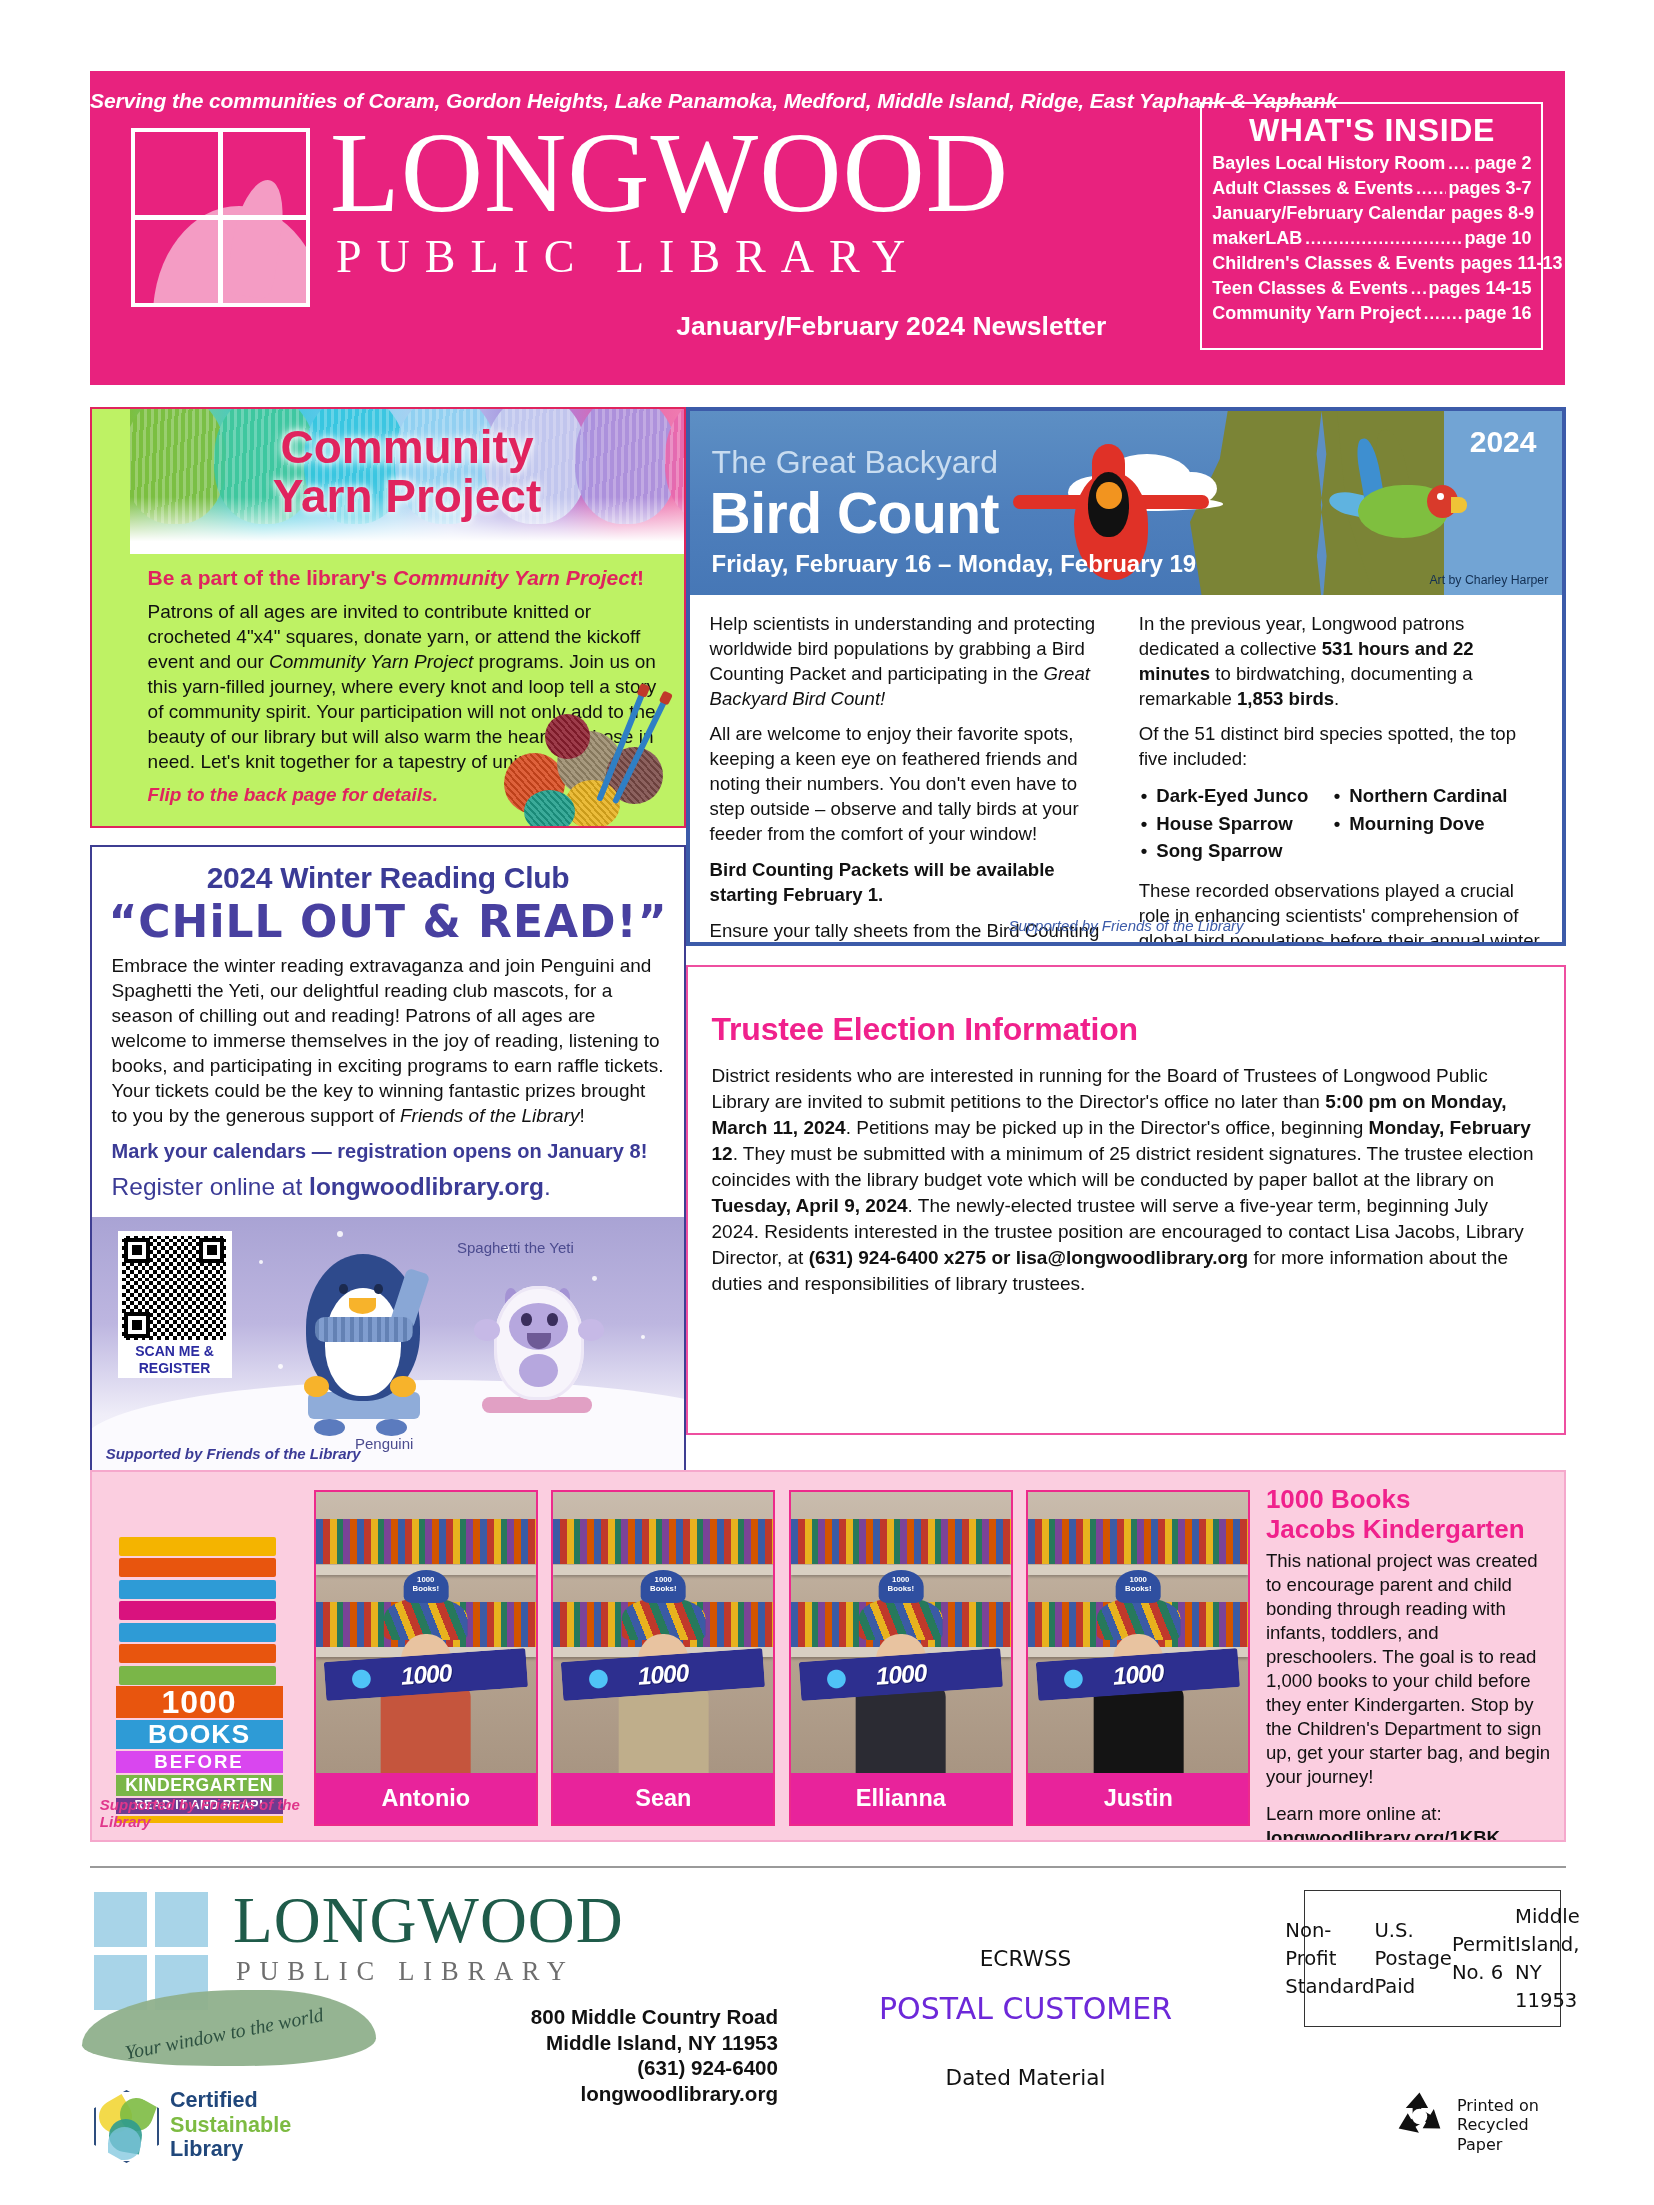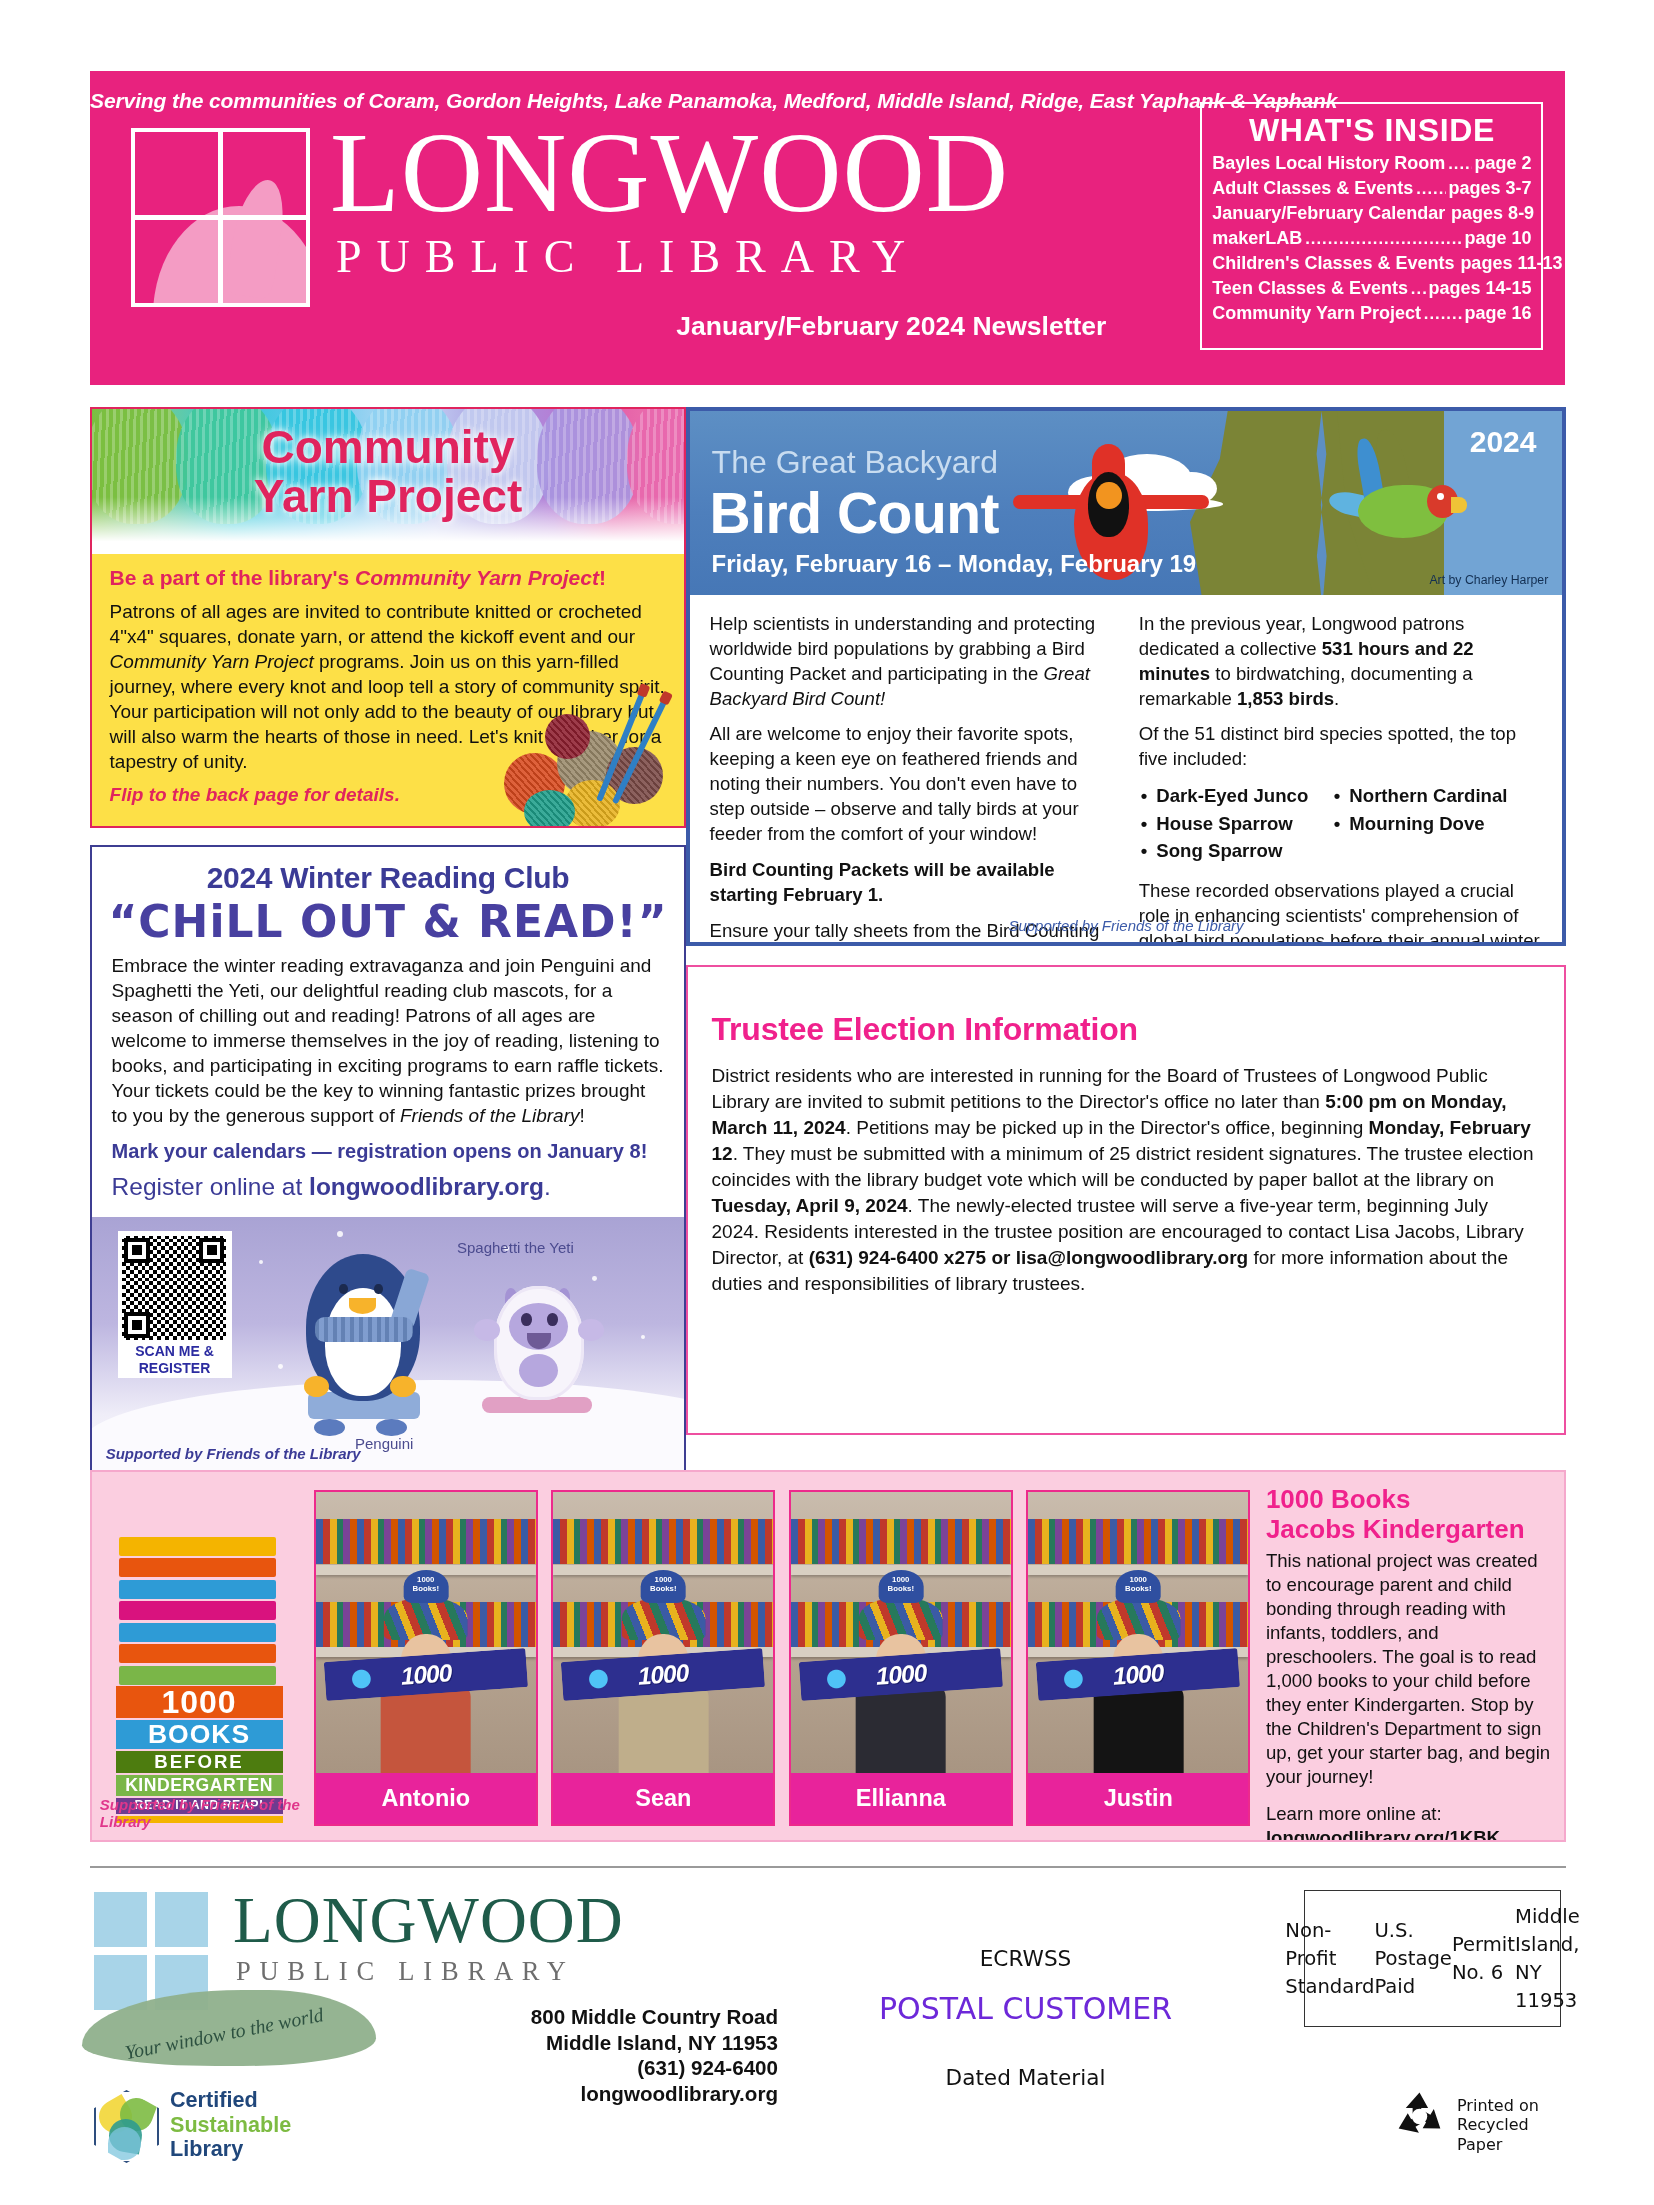--- a/index.html
+++ b/index.html
@@ -69,21 +69,21 @@
   .wi-row .wi-label { flex: 0 0 auto; }
   .wi-row .wi-dots {
     flex: 1 1 auto; overflow: hidden; margin: 0 2.9px;
     letter-spacing: 1px; font-size: 16.7px;
   }
   .wi-row .wi-page { flex: 0 0 auto; text-align: right; }
 
   
   .yarn-box {
     position: absolute; left: 90px; top: 407px; width: 596px; height: 421px;
-    border: 2px solid #E0245E; background: #fde047; overflow: hidden;
+    border: 2px solid #E0245E; background: #bef264; overflow: hidden; padding-left: 38px;
   }
   .yarn-banner {
     position: relative; height: 145px; width: 100%;
     background: linear-gradient(90deg,#7CBF3F 0%,#6ECB9C 12%,#31C9D6 24%,#5FC8EC 36%,#9ED3F2 48%,#BFC8F0 58%,#A89BE0 68%,#B47FD6 78%,#E45FA8 88%,#F07CB0 100%);
     overflow: hidden;
   }
   .yarn-banner .skein {
     position: absolute; top: -13.7px; width: 102px; height: 129px; border-radius: 48% 48% 45% 45%;
     opacity: .92;
     background: repeating-linear-gradient(92deg, rgba(255,255,255,.26) 0 2.9px, rgba(255,255,255,0) 2.9px 6.9px);
@@ -580,21 +580,21 @@
         <div class="bk" style="background:#2E9BD6"></div>
         <div class="bk" style="background:#D9127E"></div>
         <div class="bk" style="background:#2E9BD6"></div>
         <div class="bk" style="background:#E8550E"></div>
         <div class="bk" style="background:#7AB648"></div>
         <div class="bk" style="background:#F4B400"></div>
       </div>
       <div class="kbk-logo-text">
         <div class="kbk-1000" style="background:#E8550E;margin-bottom:2px">1000</div>
         <div class="kbk-books" style="background:#2E9BD6;margin-bottom:2px">BOOKS</div>
-        <div class="kbk-before" style="background:#4d7c0f;margin-bottom:2px">BEFORE</div>
+        <div class="kbk-before" style="background:#d946ef;margin-bottom:2px">BEFORE</div>
         <div class="kbk-kg" style="background:#7AB648;margin-bottom:2px">KINDERGARTEN</div>
         <div class="kbk-read" style="background:#6E3B8F;margin-bottom:2px">READ IT AND REAP!</div>
         <div style="height:6.9px;background:#F4B400"></div>
       </div>
       <div class="kbk-support">Supported by Friends of the Library</div>
     </div>
 
     <div class="kids-row">
       <div class="kid-card">
         <div class="kid-photo">

